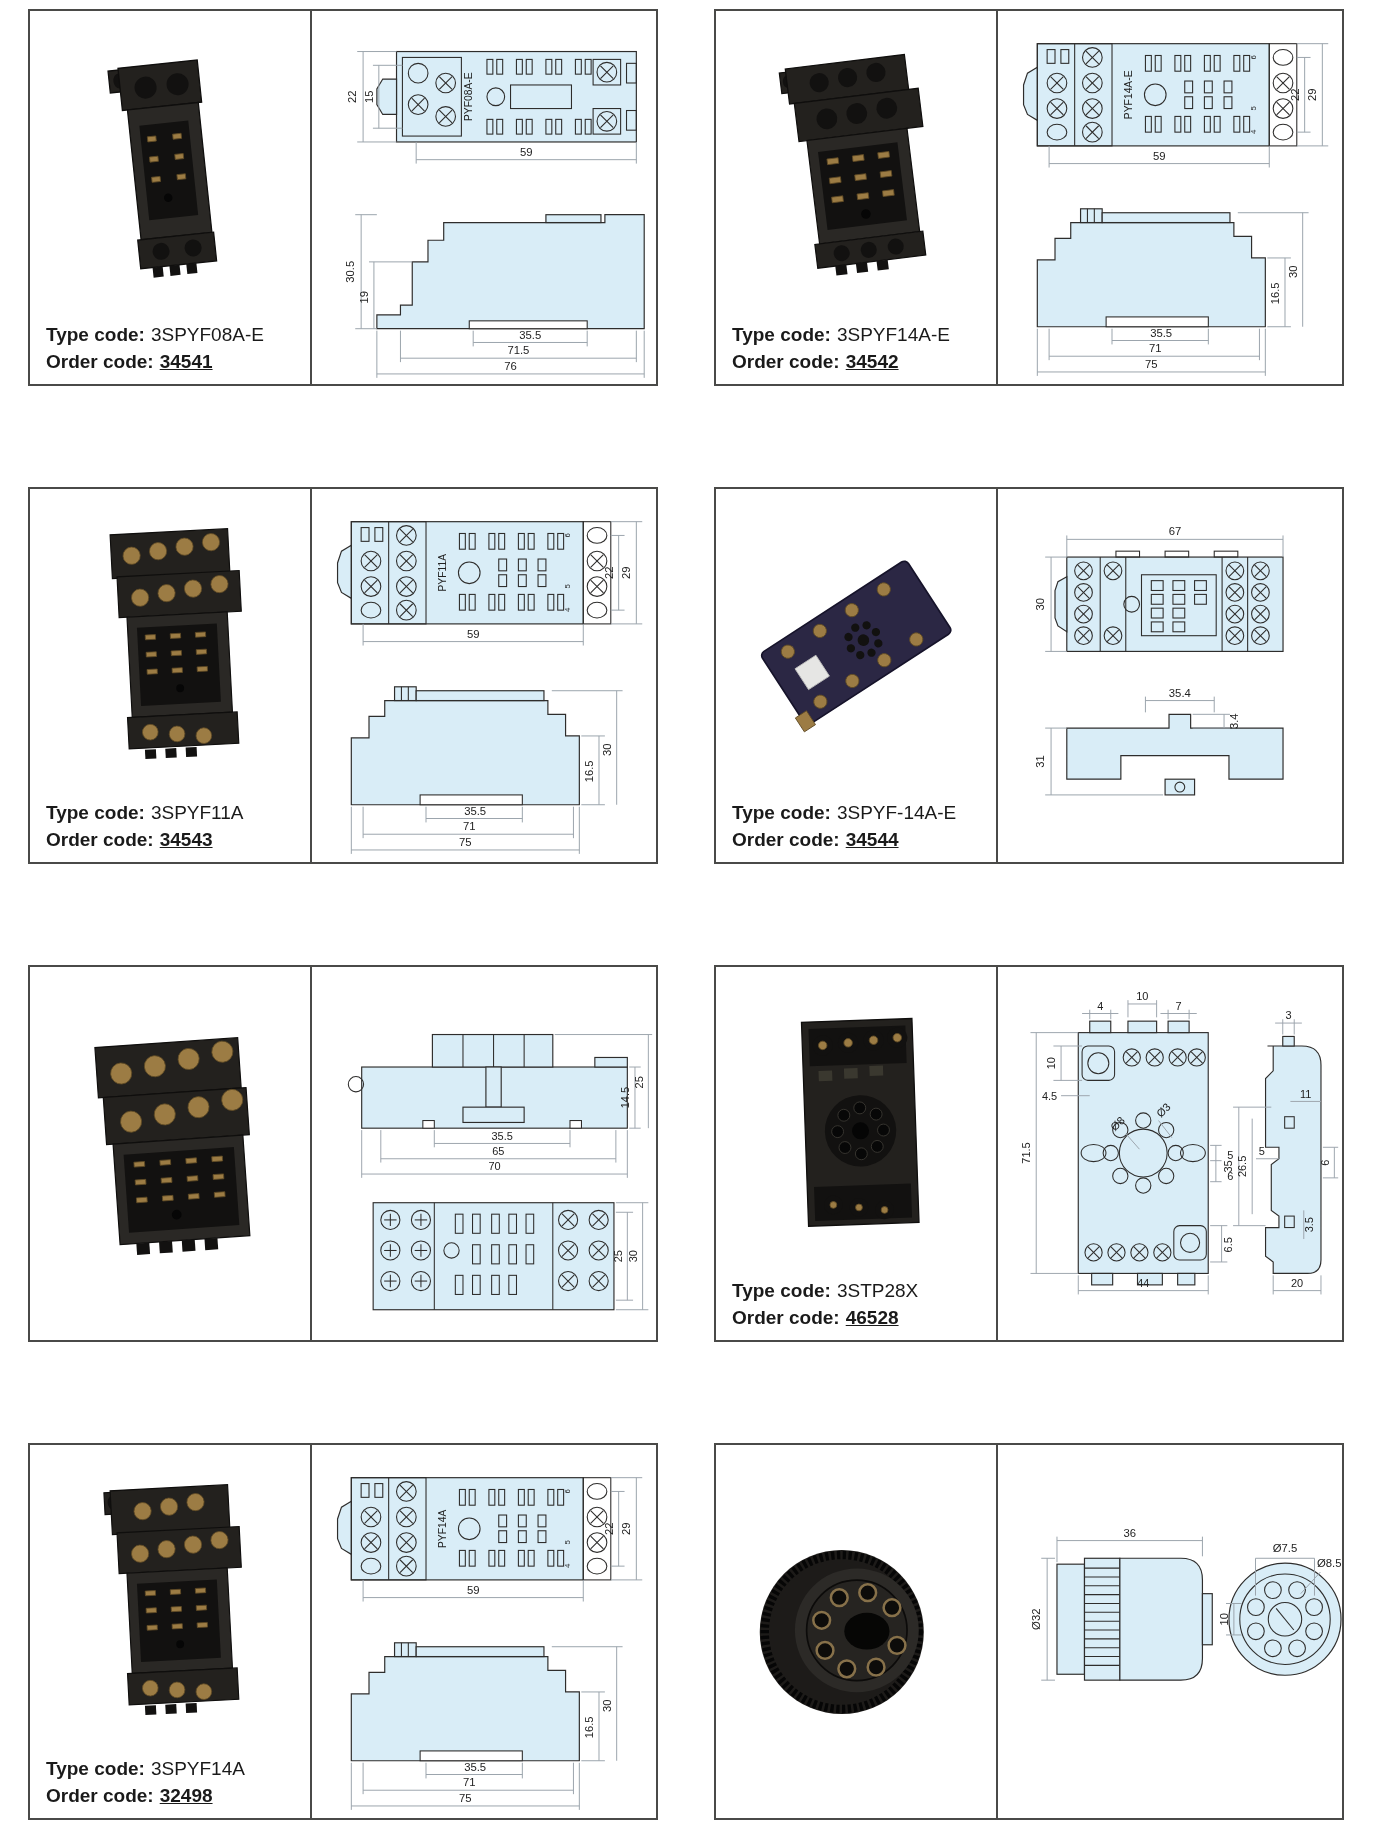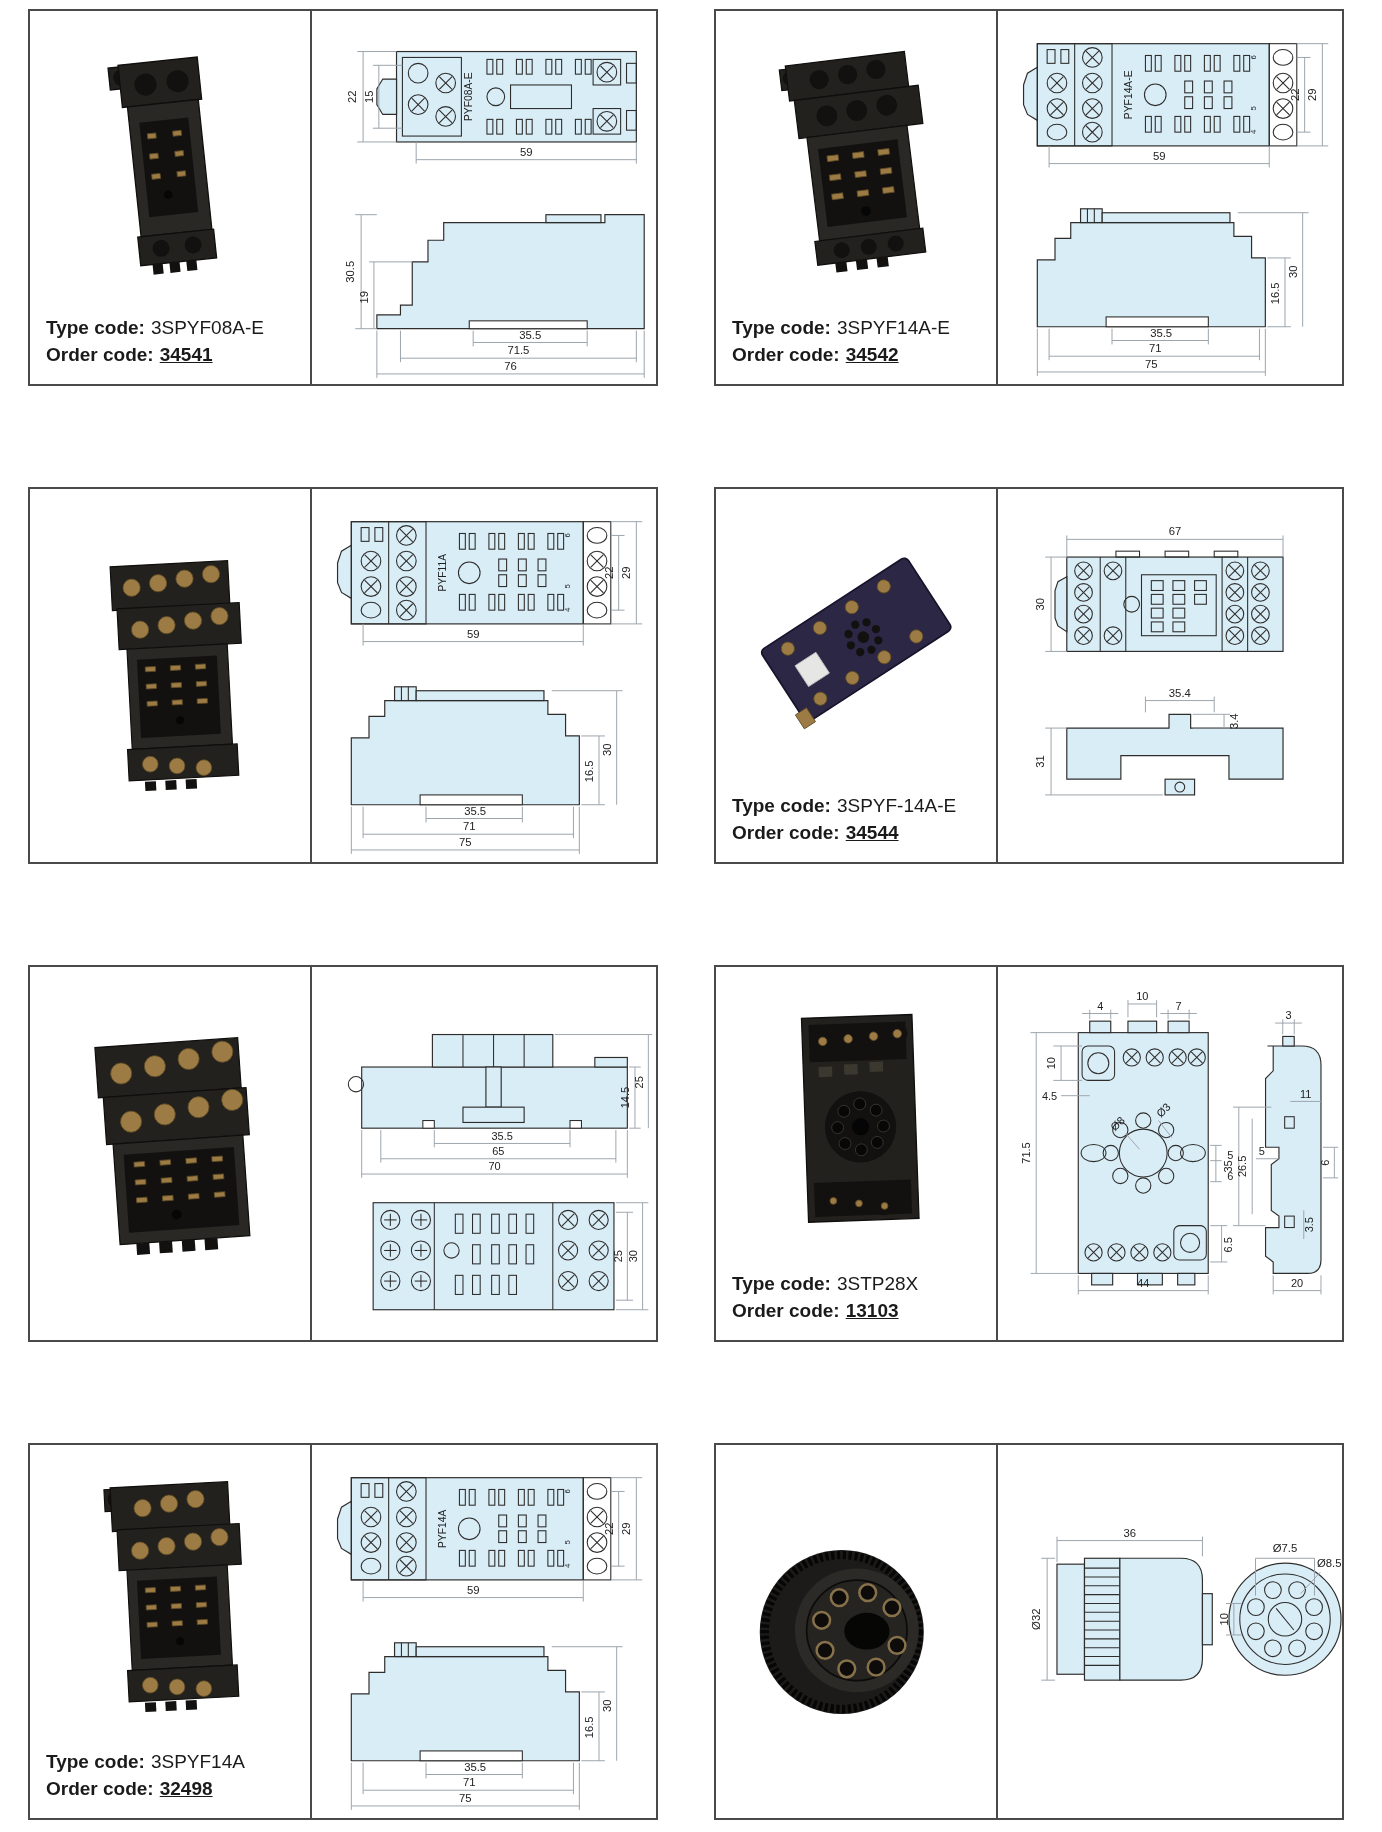--- a/index.html
+++ b/index.html
@@ -3,21 +3,21 @@
 <meta charset="utf-8">
 <style>
   html,body{margin:0;padding:0;background:#ffffff;}
   .page{width:1382px;min-height:1832px;background:#fff;box-sizing:border-box;
         padding:9px 36px 10px 28px;font-family:"Liberation Sans",sans-serif;}
   .grid{display:grid;grid-template-columns:630px 630px;column-gap:56px;row-gap:101px;}
   .cell{height:377px;border:2px solid #4a4a48;box-sizing:border-box;display:flex;background:#fff;}
   .photo-pane{width:282px;border-right:2px solid #4a4a48;box-sizing:border-box;
               display:flex;flex-direction:column;}
   .photo{flex:1;display:flex;align-items:center;justify-content:center;overflow:hidden;}
-  .codes{padding:0 16px 16px 16px;}
+  .codes{padding:0 16px 9px 16px;}
   .code-line{font-size:19px;line-height:27px;color:#1a1a1a;white-space:nowrap;}
   .cl{font-weight:bold;}
   .cv{margin-left:6px;}
   .cv.b{font-weight:bold;text-decoration:underline;}
   .draw-pane{flex:1;position:relative;}
   .draw-pane svg{display:block;width:100%;height:100%;}
   
   .bf{fill:#d9edf7;stroke:#2e2d2c;stroke-width:1.2;}
   .th{fill:none;stroke:#2e2d2c;stroke-width:1.1;}
   .wf{fill:#ffffff;stroke:#2e2d2c;stroke-width:1.1;}
@@ -319,20 +319,24 @@
           <circle cx="135" cy="212" r="5" fill="#060606"></circle>
           <rect class="pb" x="66" y="246" width="140" height="40"></rect>
           <circle class="pg" cx="94" cy="266" r="10"></circle>
                 <circle class="pg" cx="128" cy="270" r="10"></circle>
                 <circle class="pg" cx="162" cy="274" r="10"></circle>
           <rect class="pd" x="86" y="288" width="14" height="12"></rect>
                 <rect class="pd" x="112" y="288" width="14" height="12"></rect>
                 <rect class="pd" x="138" y="288" width="14" height="12"></rect>
         </g>
       </svg>
+    </div>
+    <div class="codes">
+      <div class="code-line"><span class="cl">Type code:</span><span class="cv">3SPYF11A</span></div>
+      <div class="code-line"><span class="cl">Order code:</span><span class="cv b">34543</span></div>
     </div>
   </div>
   <div class="draw-pane">
     <svg viewBox="0 0 350 373">
       <defs>
               <g id="xa2">
                 <circle class="th" r="10"></circle>
                 <line class="th" x1="-6.5" y1="-6.5" x2="6.5" y2="6.5"></line>
                 <line class="th" x1="-6.5" y1="6.5" x2="6.5" y2="-6.5"></line>
               </g>
@@ -687,21 +691,21 @@
                 <circle class="pg" cx="70" cy="246" r="4"></circle>
           <circle class="pd" cx="100" cy="250" r="11"></circle>
                 <circle class="pg" cx="100" cy="250" r="4"></circle>
           <circle class="pd" cx="130" cy="254" r="11"></circle>
                 <circle class="pg" cx="130" cy="254" r="4"></circle>
         </g>
       </svg>
     </div>
     <div class="codes">
       <div class="code-line"><span class="cl">Type code:</span><span class="cv">3STP28X</span></div>
-      <div class="code-line"><span class="cl">Order code:</span><span class="cv b">13103</span></div>
+      <div class="code-line"><span class="cl">Order code:</span><span class="cv b">46528</span></div>
     </div>
   </div>
   <div class="draw-pane">
     <svg viewBox="0 0 360 373">
       <defs>
               <g id="xa5">
                 <circle class="th" r="9"></circle>
                 <line class="th" x1="-6" y1="-6" x2="6" y2="6"></line>
                 <line class="th" x1="-6" y1="6" x2="6" y2="-6"></line>
               </g>

